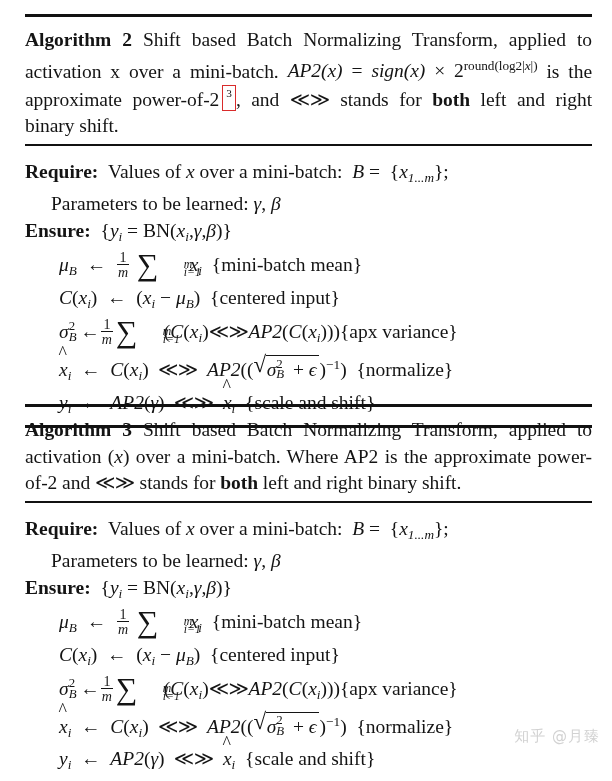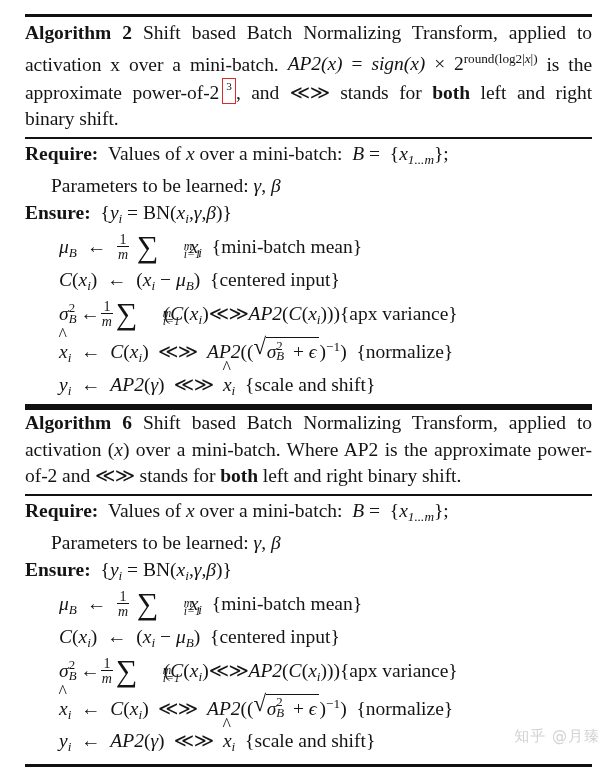--- a/index.html
+++ b/index.html
@@ -48,28 +48,28 @@
     border-top: 3px solid #111;
     width: 100%;
   }
 
   
   .caption {
     font-size: 19.5px;
     line-height: 26.5px;
     text-align: justify;
     text-align-last: left;
-    padding: 3px 0 4px 0;
+    padding: 10px 0 4px 0;
     letter-spacing: -0.05px;
   }
   .caption .algo-name { font-weight: bold; }
   .body-lines {
     font-size: 19.5px;
     line-height: 27px;
-    padding: 1px 0 4px 0;
+    padding: 12px 0 4px 0;
   }
   .line { white-space: nowrap; }
   .indent1 { padding-left: 26px; }
   .indent2 { padding-left: 34px; }
 
   b, .bold { font-weight: bold; }
 
   
   .mi {
     font-family: "Liberation Serif", "DejaVu Serif", serif;
@@ -305,21 +305,21 @@
     </div>
 
     <div class="rule-bottom"></div>
   </div>
 
   <div class="algo-block" id="algo3-block">
 
     <div class="rule-thick"></div>
 
     <div class="caption">
-      <span class="algo-name">Algorithm 6</span>
+      <span class="algo-name">Algorithm 3</span>
       <span>Shift based Batch Normalizing Transform, applied to activation (<span class="mi">x</span>) over a mini-batch. Where AP2 is the approximate power-of-2 and <span class="shift">≪≫</span> stands for <b>both</b> left and right binary shift.</span>
     </div>
 
     <div class="rule-thin"></div>
 
     <div class="body-lines">
 
       <div class="line">
         <b>Require:</b>
         <span>&nbsp;Values of <span class="mi">x</span> over a mini-batch: &nbsp;<span class="mi">B</span> <span class="mup">=</span> &nbsp;{<span class="mi">x</span><span class="sub">1...m</span>};</span>

